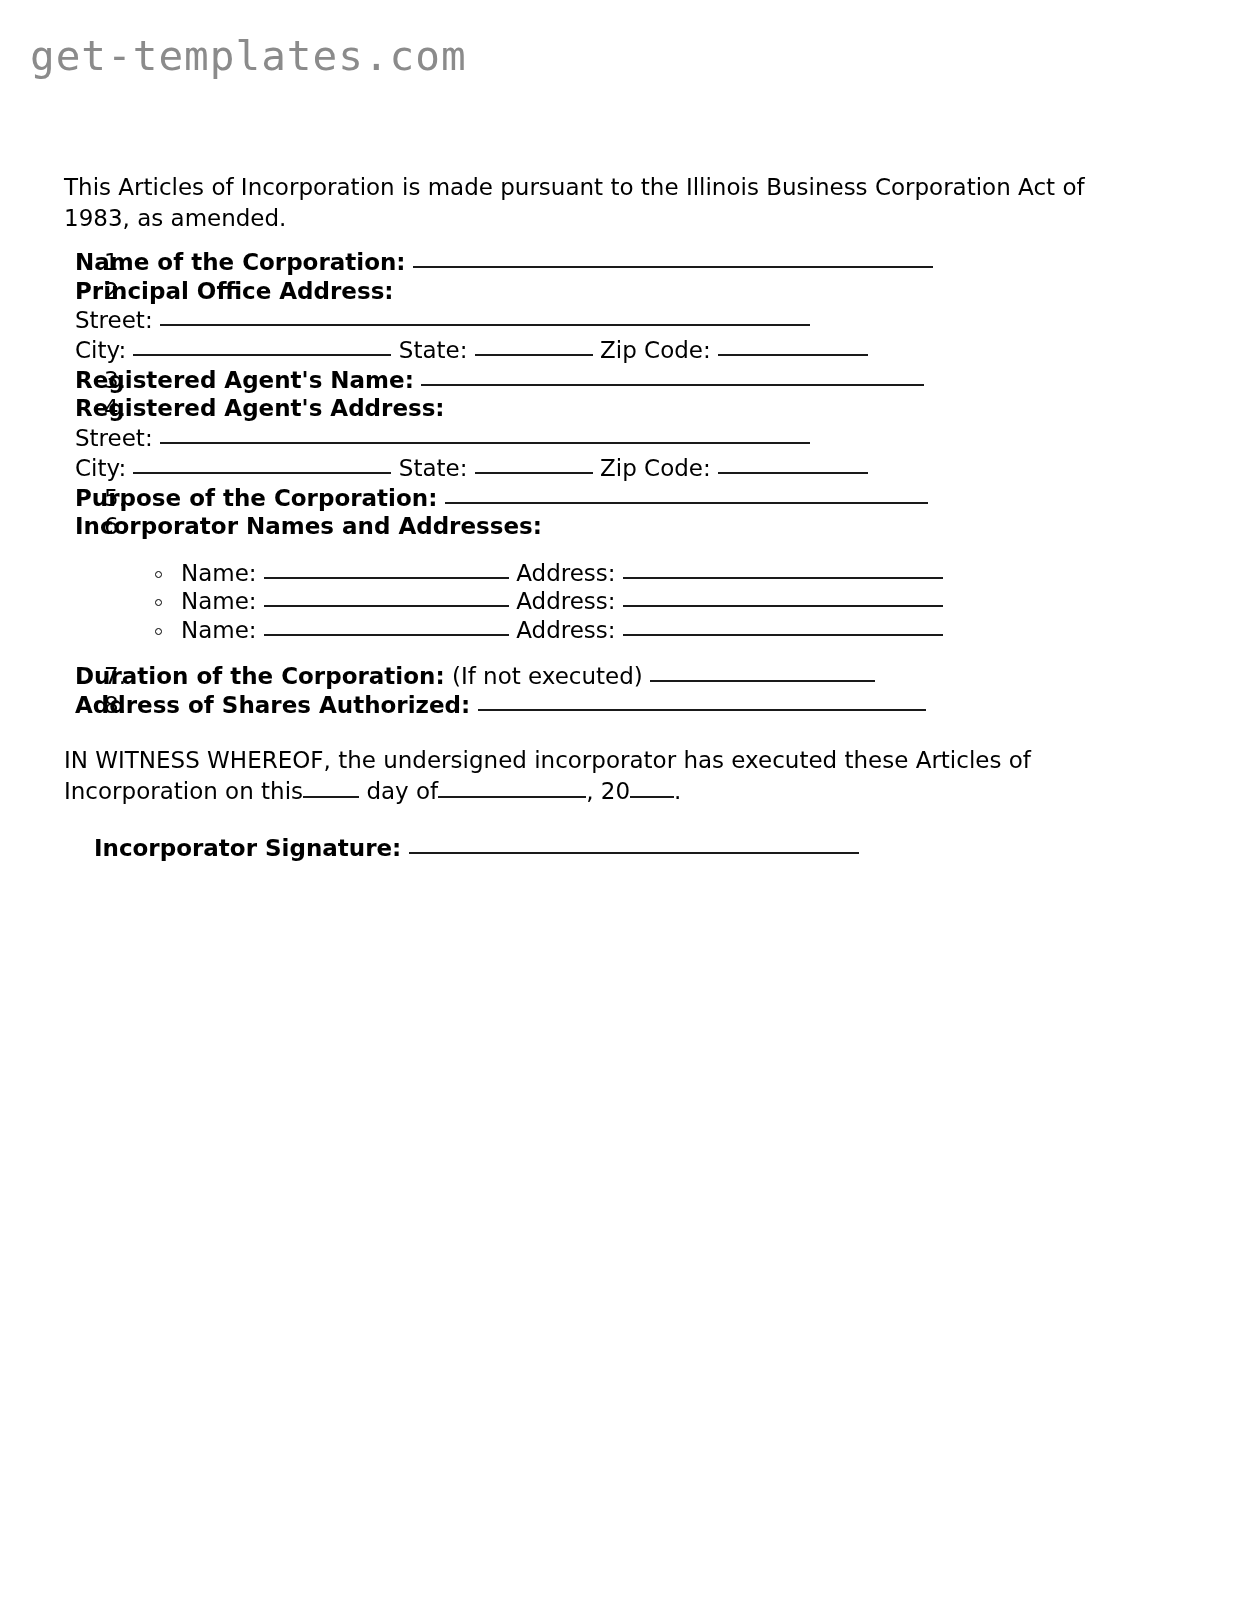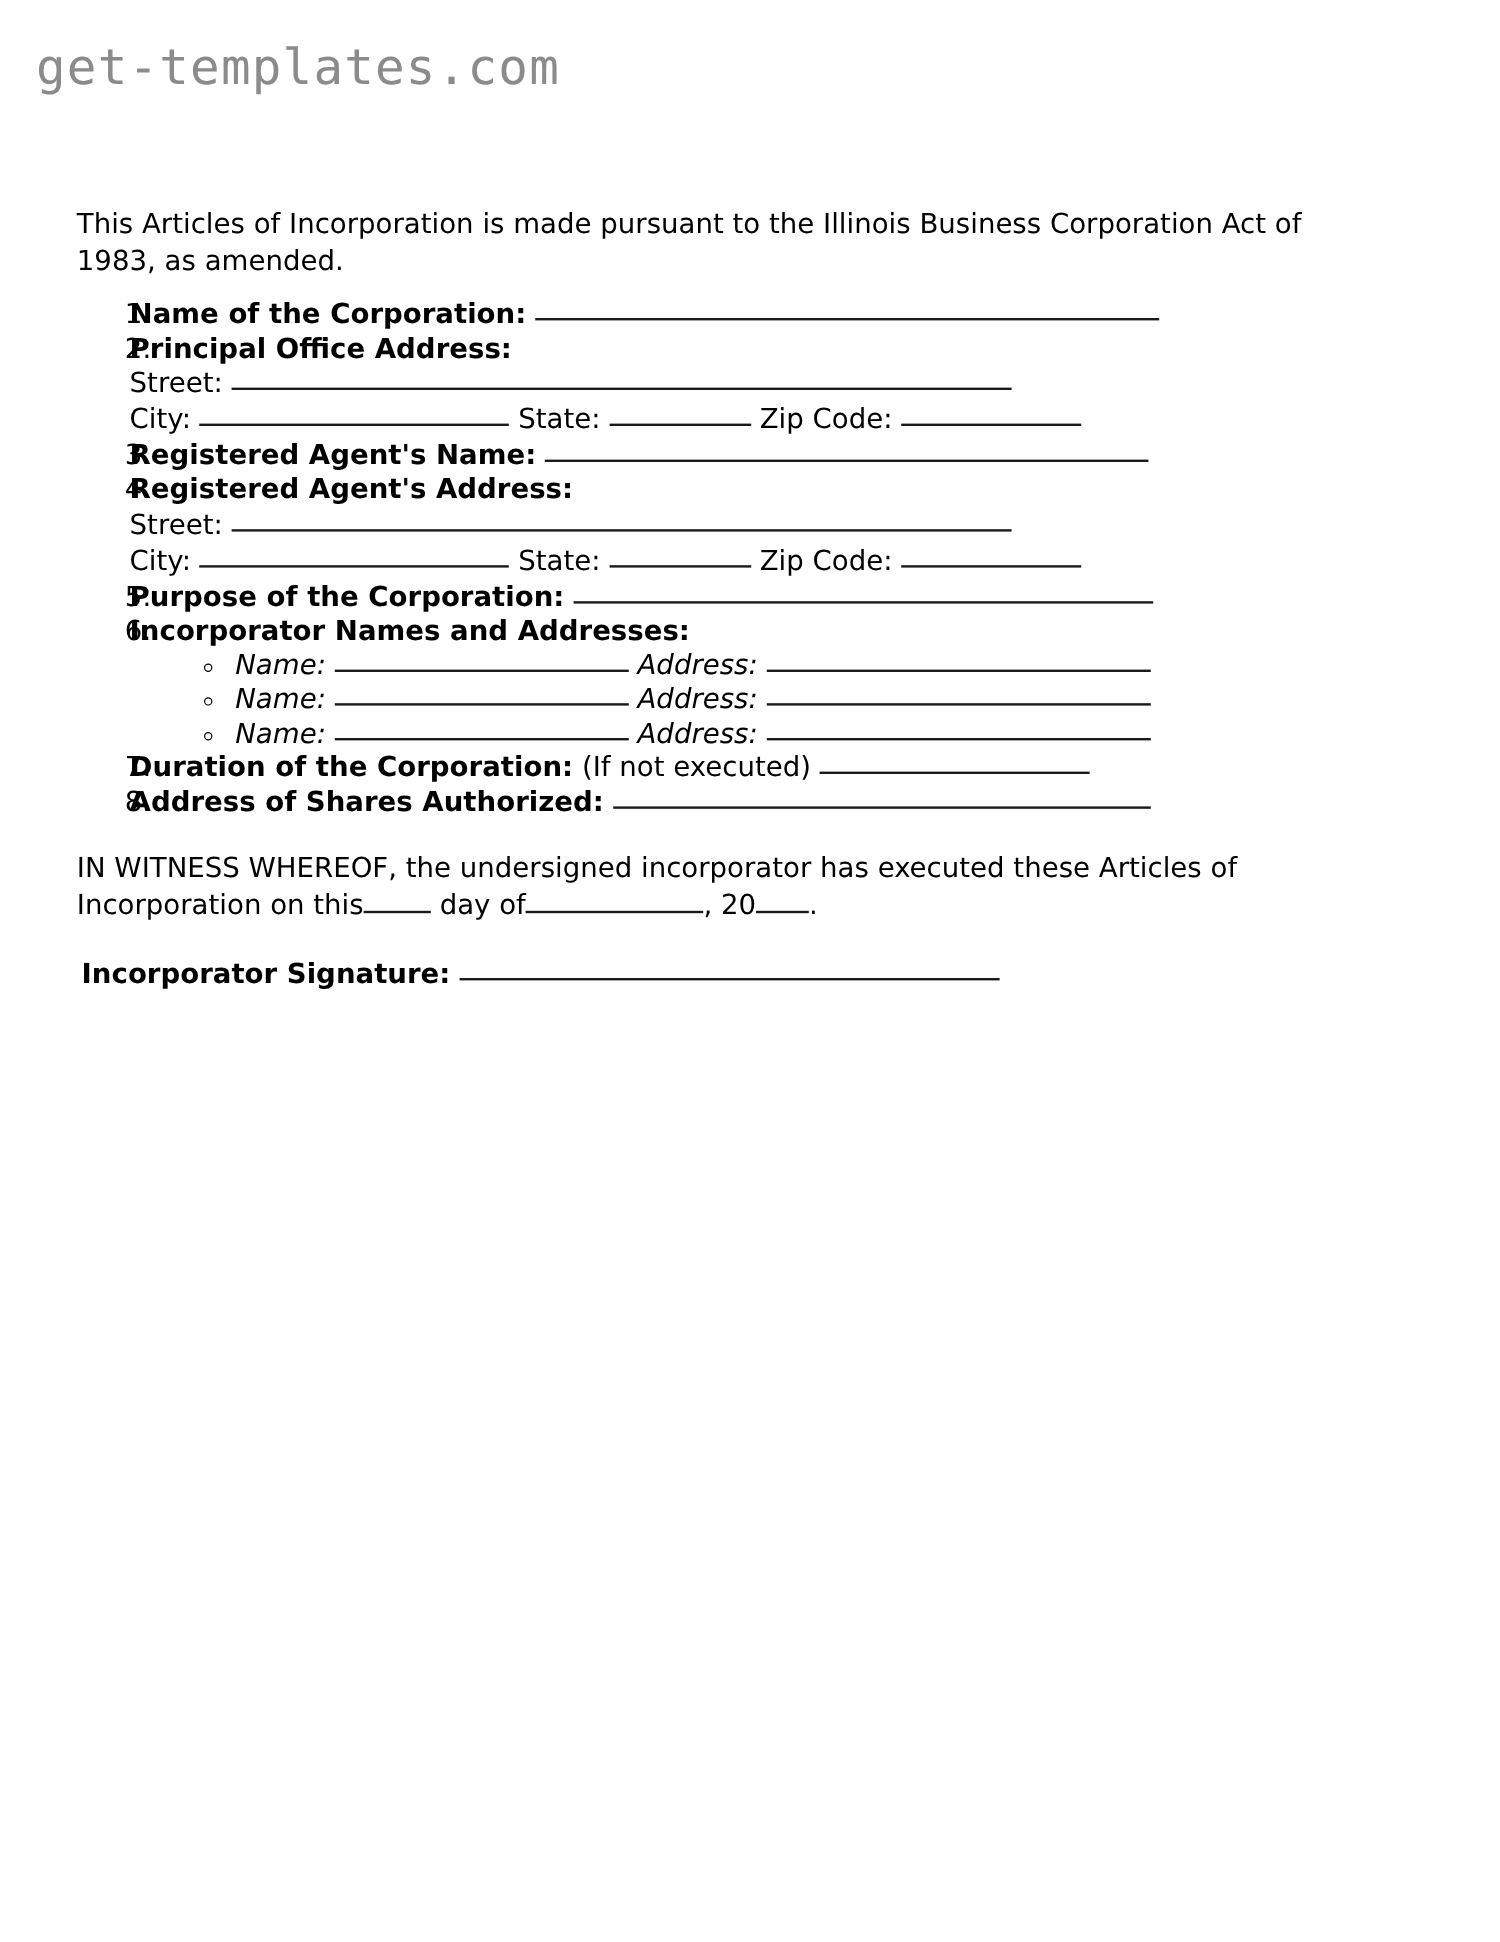--- a/index.html
+++ b/index.html
@@ -68,21 +68,21 @@
   }
 
   ol.main-list {
     margin: 14px 0 0 0;
     padding: 0 0 0 0;
     list-style: none;
     counter-reset: mainitem;
   }
   ol.main-list > li {
     position: relative;
-    padding-left: 108px;
+    padding-left: 75px;
     font-size: 23px;
     line-height: 1.24;
     margin-bottom: 0;
   }
   ol.main-list > li::before {
     counter-increment: mainitem;
     content: counter(mainitem) ".";
     position: absolute;
     left: 96px;
     width: 30px;
@@ -112,23 +112,22 @@
   }
   .sub-line {
     font-size: 23px;
     line-height: 1.30;
     white-space: nowrap;
   }
 
   
   ul.sub-list {
     list-style: none;
-    margin: 0;
+    margin: 18px;
     padding: 0 0 0 60px;
-    font-style: italic;
   }
   ul.sub-list > li {
     position: relative;
     font-size: 23px;
     line-height: 1.24;
     white-space: nowrap;
     padding-left: 28px;
   }
   ul.sub-list > li::before {
     content: "";
@@ -143,21 +142,21 @@
   }
 
   .witness {
     margin: 26px 64px 0 64px;
     width: 1040px;
     font-size: 23px;
     line-height: 1.35;
   }
 
   .signature {
-    margin: 28px 0 0 68px;
+    margin: 28px 0 0 94px;
     font-size: 23px;
     font-weight: bold;
     white-space: nowrap;
   }
 </style>
 </head>
 <body>
 
 <div class="page">
 

